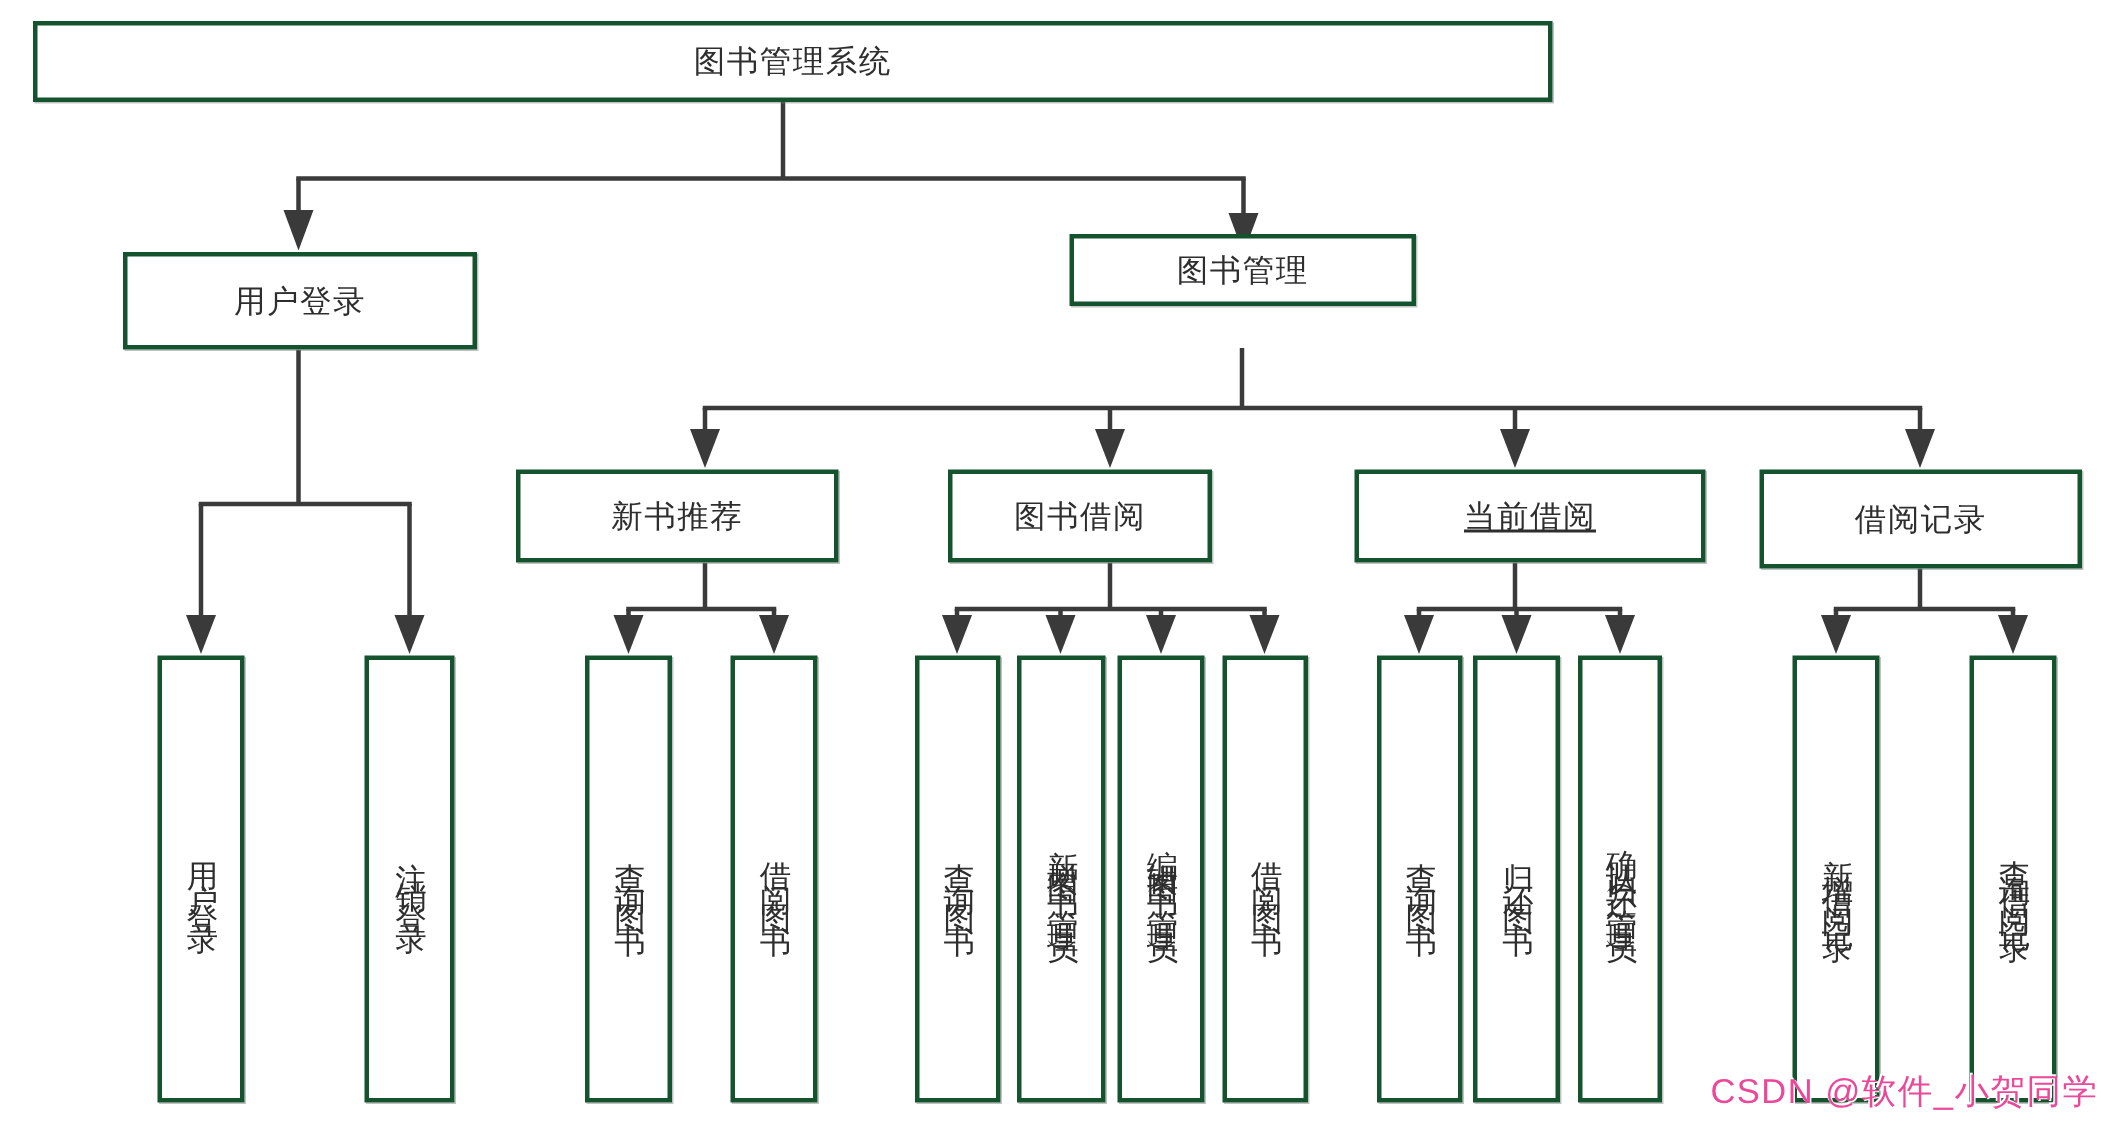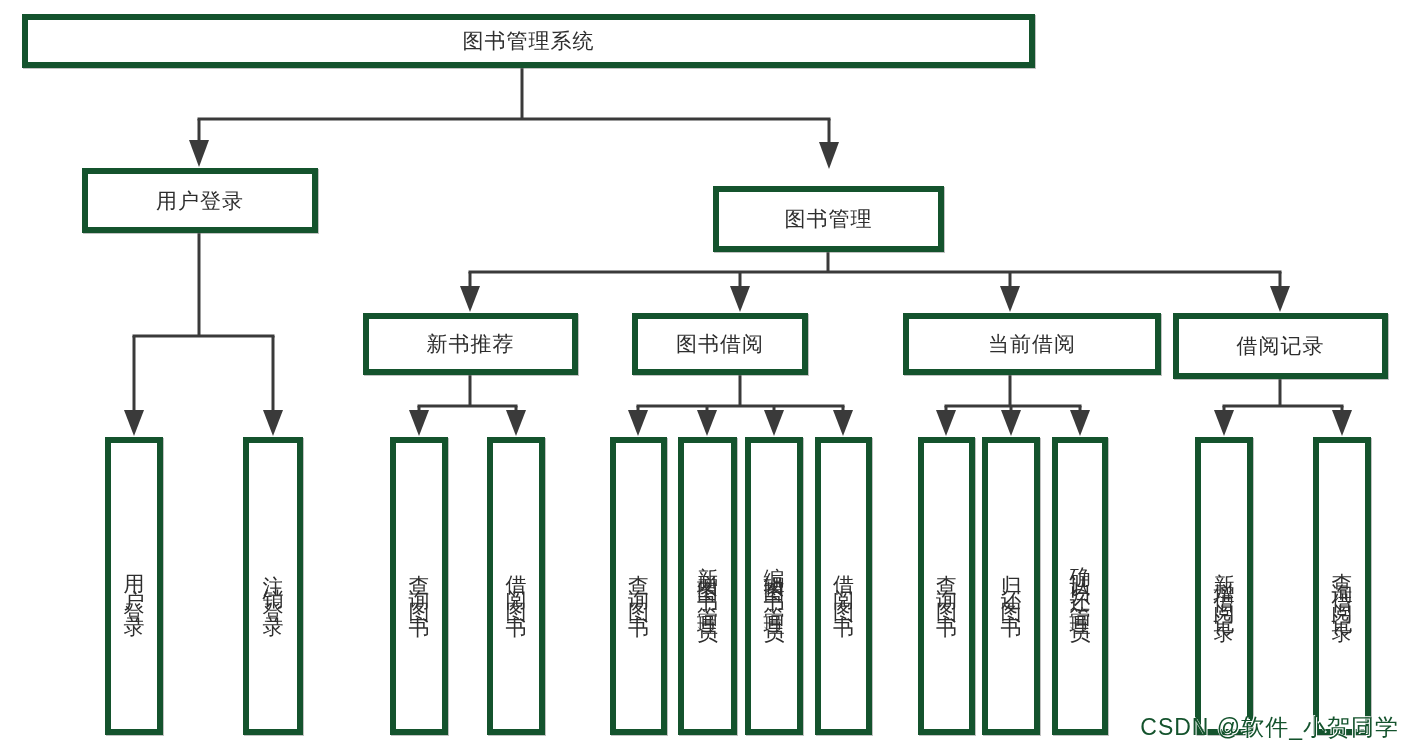--- a/index.html
+++ b/index.html
@@ -3,57 +3,57 @@
 <meta charset="utf-8">
 <style>
   html,body { margin:0; padding:0; background:#ffffff; }
   .canvas {
     position:relative; width:1405px; height:747px; background:#ffffff;
     font-family:"Liberation Sans", sans-serif; overflow:hidden;
   }
   .wires { position:absolute; left:0; top:0; pointer-events:none; }
   .box {
     position:absolute; box-sizing:border-box; background:#ffffff;
-    border:6px solid #14532d; color:#2e2e2e;
+    border:3px solid #14532d; color:#2e2e2e;
     display:flex; align-items:center; justify-content:center;
     box-shadow:1px 1px 0 rgba(120,120,120,.45);
   }
   .h { font-size:21px; letter-spacing:1px; white-space:nowrap; }
   .v {
     writing-mode:vertical-rl; text-orientation:mixed;
     font-size:21px; white-space:nowrap;
   }
   .vs4 { letter-spacing:14px; }
   .vs6 { letter-spacing:10px; }
   .vs9 { letter-spacing:8px; }
   
   .n-root { left:22px;  top:14px;  width:1013px; height:54px; }
   .n-ul   { left:82px;  top:168px; width:236px;  height:65px; }
-  .n-bm   { left:713px; top:186px; width:231px;  height:66px;text-align:center; }
-  .n-l3a  { left:363px; top:313px; width:215px;  height:62px; }
+  .n-bm   { left:713px; top:156px; width:231px;  height:48px;text-align:center; }
+  .n-l3a  { left:344px; top:313px; width:215px;  height:62px; }
   .n-l3b  { left:632px; top:313px; width:176px;  height:62px; }
-  .n-l3c  { left:903px; top:313px; width:258px;  height:62px; }
+  .n-l3c  { left:903px; top:313px; width:234px;  height:62px;text-decoration:underline; }
   .n-l3d  { left:1173px;top:313px; width:215px;  height:66px; }
   .leaf   { top:437px; height:298px; }
   .f1  { left:105px;  width:58px; }
   .f2  { left:243px;  width:60px; }
   .f3  { left:390px;  width:58px; }
   .f4  { left:487px;  width:58px; }
   .f5  { left:610px;  width:57px; }
   .f6  { left:678px;  width:59px; }
   .f7  { left:745px;  width:58px; }
   .f8  { left:815px;  width:57px; }
   .f9  { left:918px;  width:57px; }
   .f10 { left:982px;  width:58px; }
   .f11 { left:1052px; width:56px; }
   .f12 { left:1195px; width:58px; }
   .f13 { left:1313px; width:58px; }
   .watermark {
     position:absolute; right:6px; bottom:4px; font-size:23px;
-    color:#14532d; letter-spacing:1px;
+    color:#ec4899; letter-spacing:1px;
     text-shadow:1px 1px 0 #ffffff, -1px -1px 0 #ffffff;
   }
 </style>
 </head>
 <body>
 
 <div class="canvas">
 
   <svg class="wires" width="1405" height="747" viewBox="0 0 1405 747">
     <g stroke="#3a3a3a" stroke-width="3" fill="#3a3a3a">

